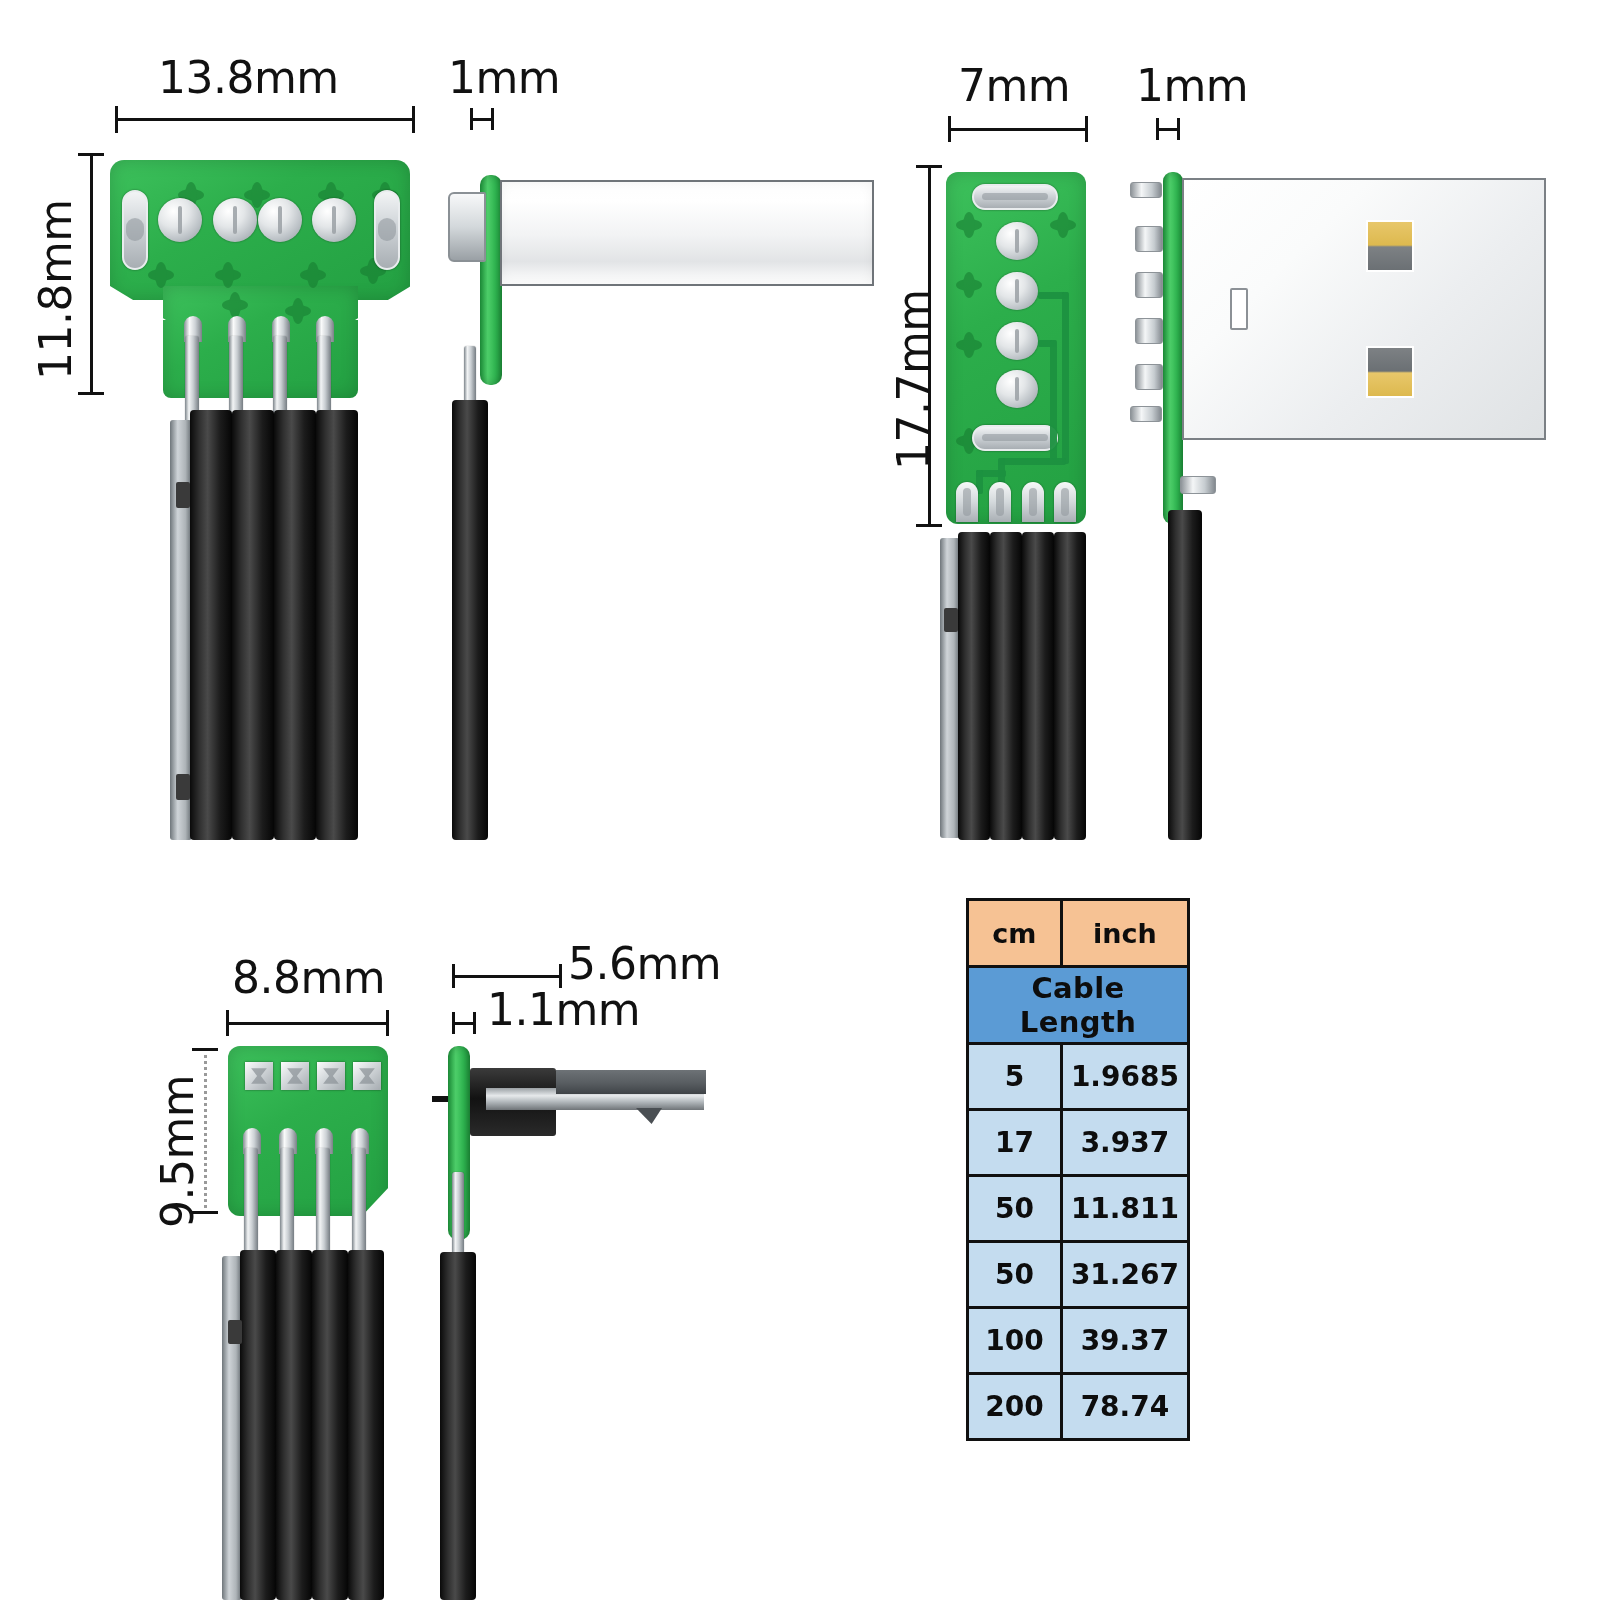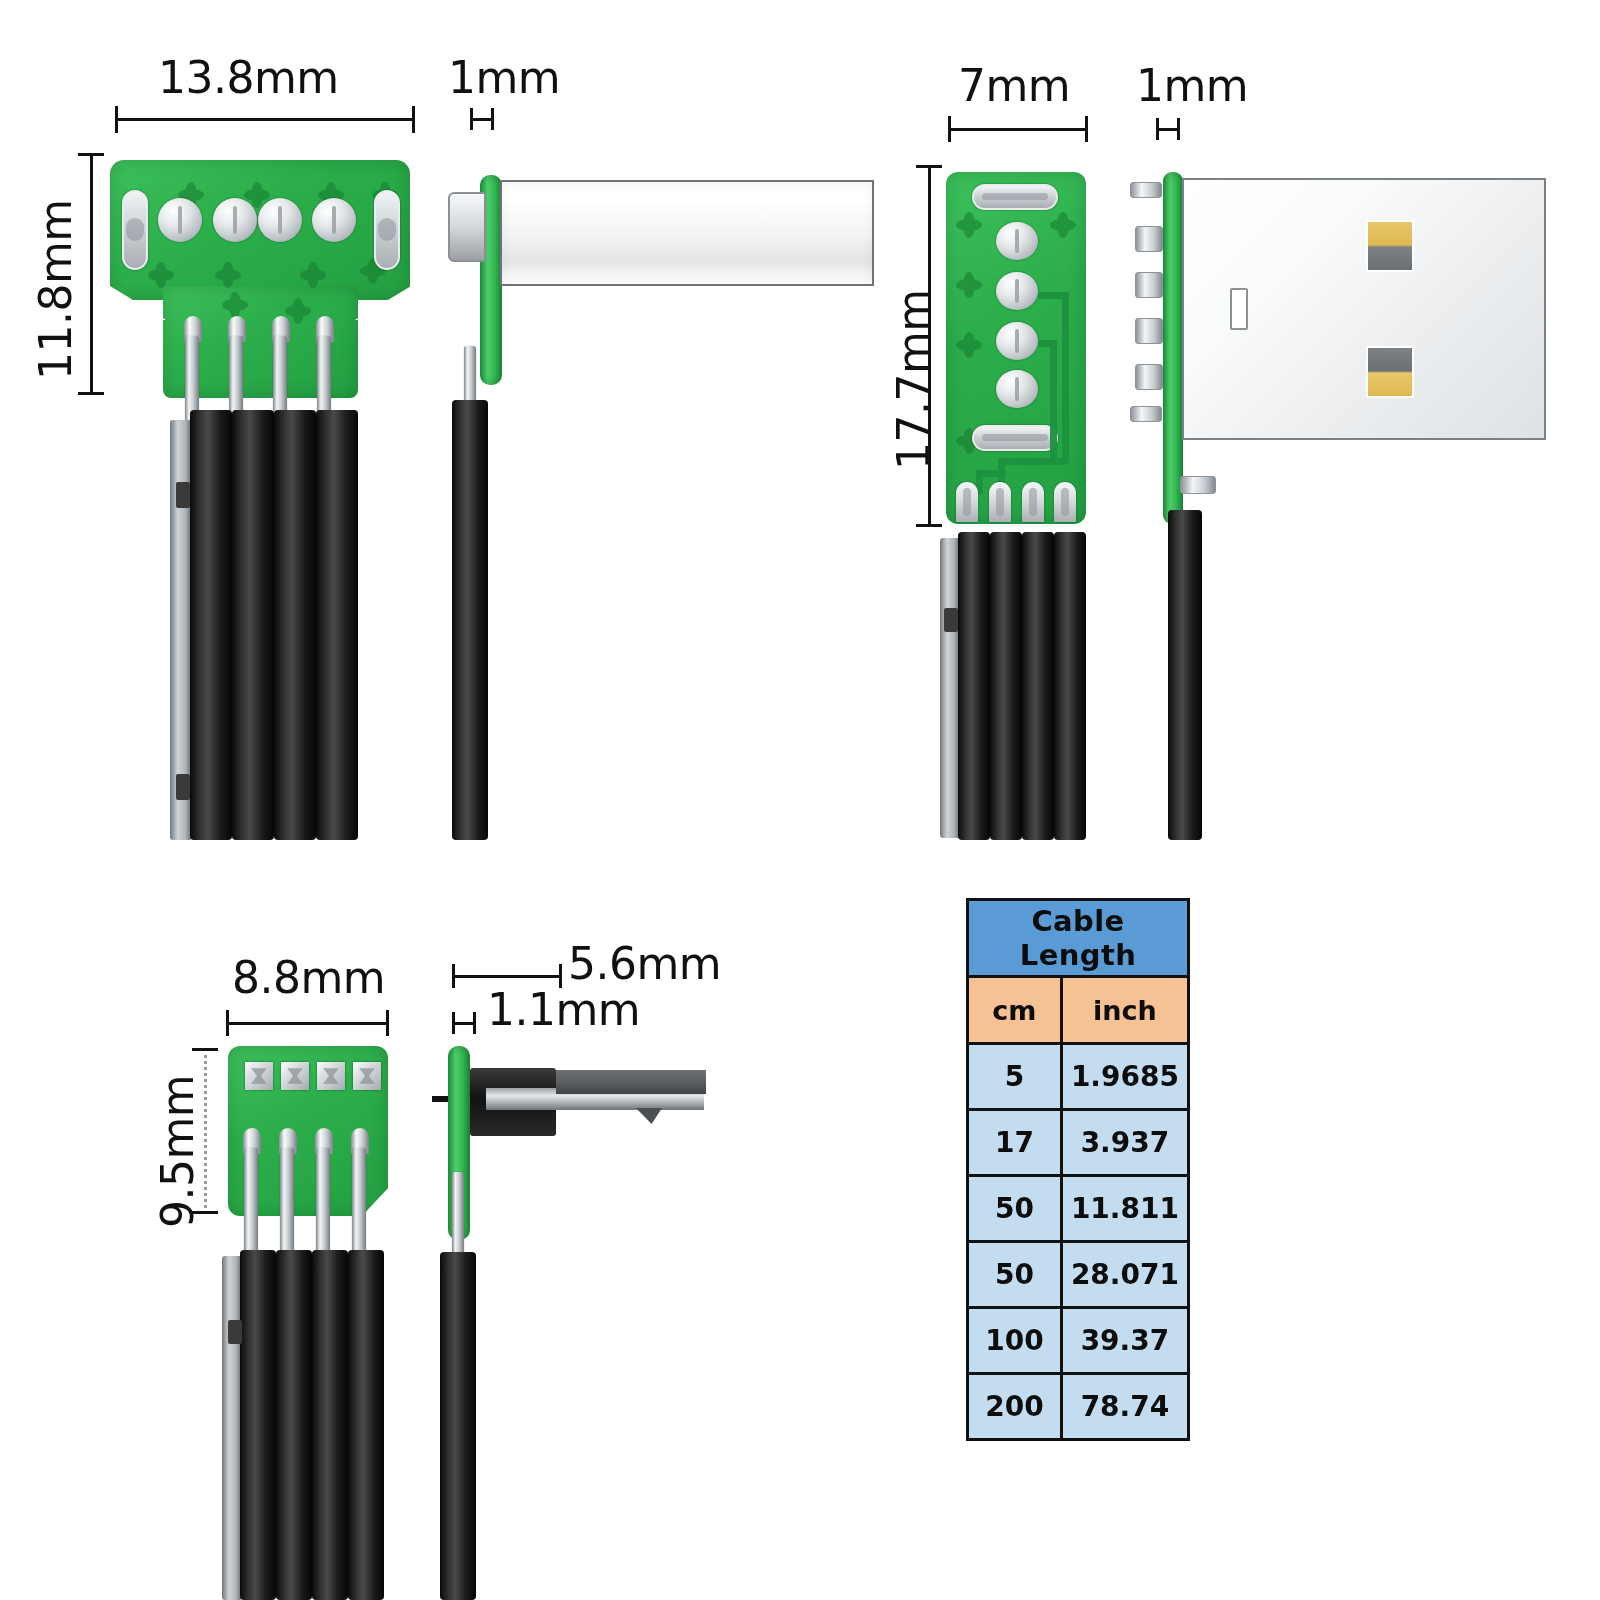--- a/index.html
+++ b/index.html
@@ -363,41 +363,41 @@
   <div class="gray-bar" style="left:486px;top:1088px;width:218px;height:22px;"></div>
   <div class="gray-bar2" style="left:556px;top:1070px;width:150px;height:24px;"></div>
   <div class="abs" style="left:636px;top:1108px;width:26px;height:16px;background:#4a4f53;
               clip-path:polygon(0 0,100% 0,60% 100%);"></div>
   <div class="pin" style="left:452px;top:1172px;width:12px;height:90px;"></div>
   <div class="wire" style="left:440px;top:1252px;width:36px;height:348px;"></div>
 
   <table class="tbl" style="left:966px;top:898px;width:224px;">
     <tbody>
       <tr>
-        <td class="hdr-main" colspan="2">Cable Length</td>
-      </tr>
-      <tr>
         <td class="hdr-sub col-cm">cm</td>
         <td class="hdr-sub col-in">inch</td>
       </tr>
       <tr>
+        <td class="hdr-main" colspan="2">Cable Length</td>
+      </tr>
+      <tr>
         <td class="cell col-cm">5</td>
         <td class="cell col-in">1.9685</td>
       </tr>
       <tr>
         <td class="cell col-cm">17</td>
         <td class="cell col-in">3.937</td>
       </tr>
       <tr>
         <td class="cell col-cm">50</td>
         <td class="cell col-in">11.811</td>
       </tr>
       <tr>
         <td class="cell col-cm">50</td>
-        <td class="cell col-in">28.071</td>
+        <td class="cell col-in">31.267</td>
       </tr>
       <tr>
         <td class="cell col-cm">100</td>
         <td class="cell col-in">39.37</td>
       </tr>
       <tr>
         <td class="cell col-cm">200</td>
         <td class="cell col-in">78.74</td>
       </tr>
     </tbody>

